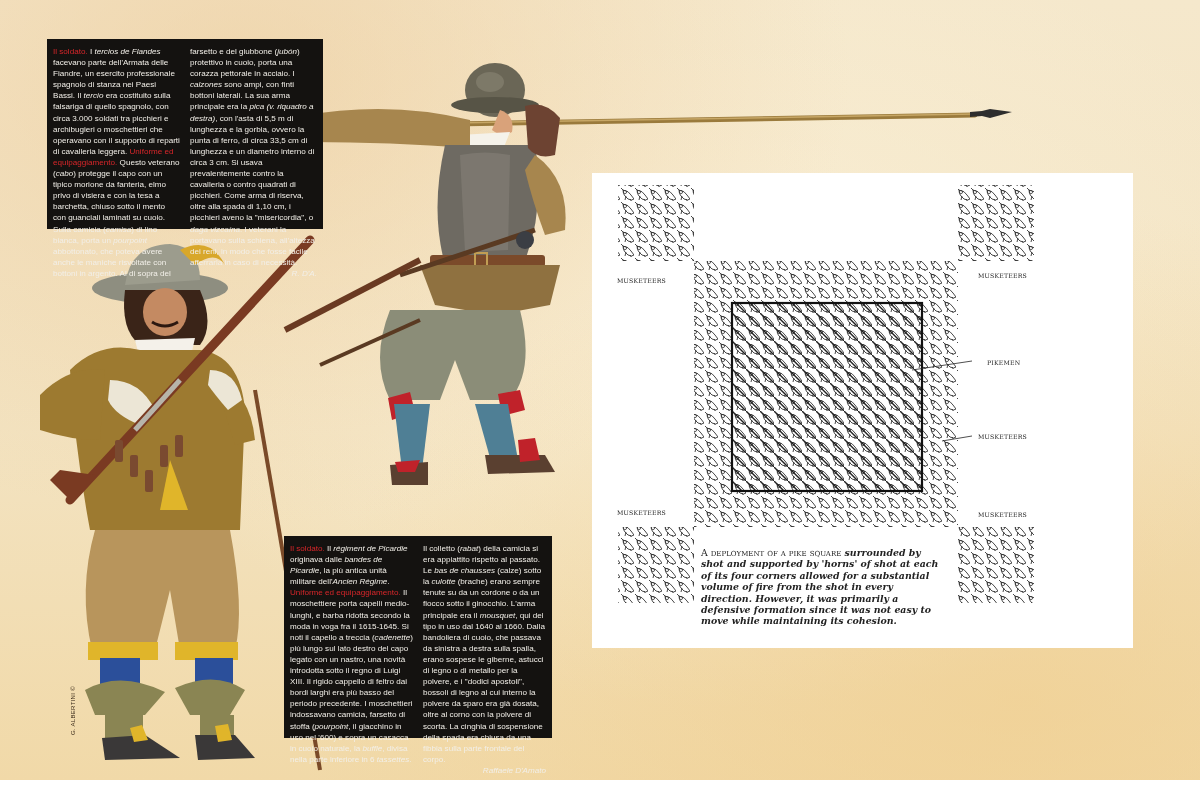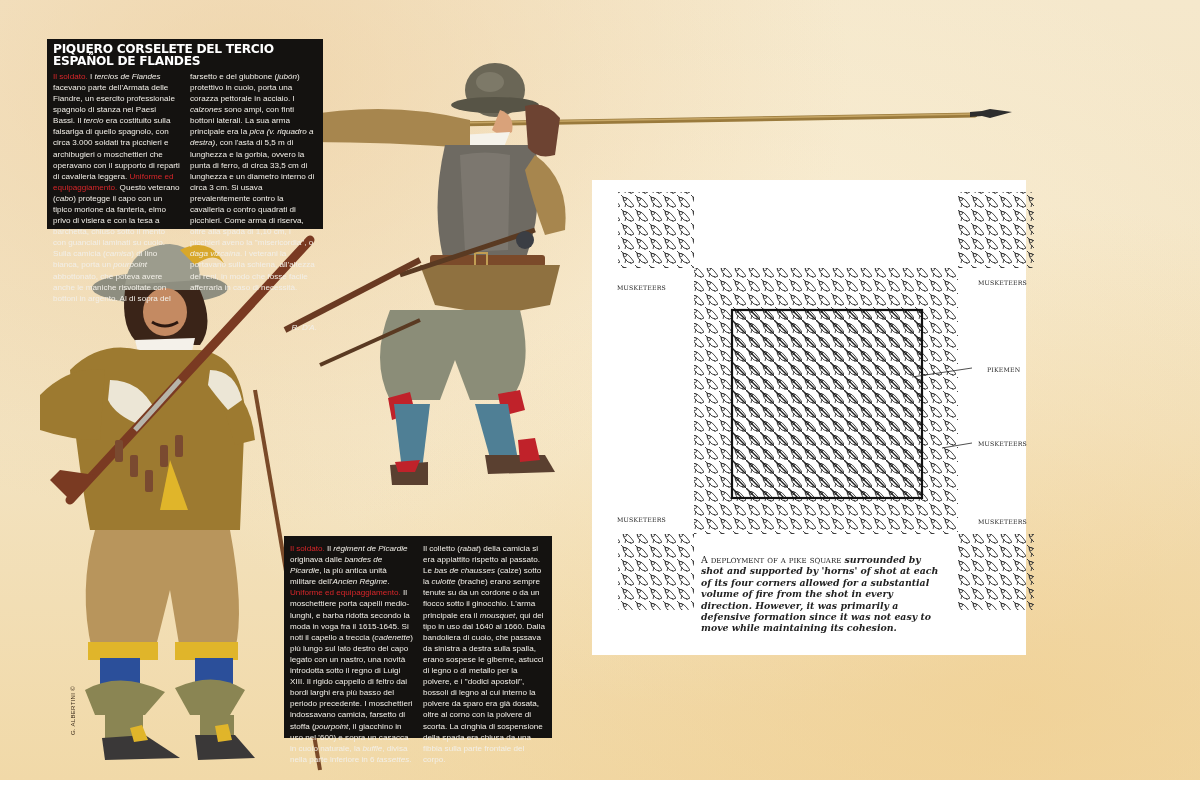--- a/index.html
+++ b/index.html
@@ -21,41 +21,41 @@
     padding: 4px 6px 6px 6px;
   }
   .textbox .title {
     font-family: "DejaVu Sans", sans-serif; font-weight: bold;
     color: #ffffff; letter-spacing: -0.3px; text-transform: uppercase;
     line-height: 1.02;
   }
   .textbox .cols { display: flex; gap: 10px; margin-top: 3px; }
   .textbox .col { flex: 1; font-family: "Liberation Sans", sans-serif; font-size: 8.1px; line-height: 11.1px; }
   .textbox .lead { color: #d8262a; font-weight: normal; }
-  .textbox .sig { text-align: right; font-style: italic; display: block; margin-top: 29px; }
+  .textbox .sig { text-align: right; font-style: italic; display: block; }
   .textbox em { font-style: italic; }
 
   #box-pikeman { left: 47px; top: 39px; width: 276px; height: 190px; }
   #box-pikeman .title { font-size: 12.2px; }
   #box-musketeer { left: 284px; top: 536px; width: 268px; height: 202px; }
   #box-musketeer .title { font-size: 12.2px; }
 
   
   .figure { position: absolute; }
   #pikeman-figure { left: 270px; top: 60px; width: 940px; height: 430px; }
   #musketeer-figure { left: 30px; top: 230px; width: 300px; height: 545px; }
 
   .credit {
     position: absolute; left: 70px; top: 735px; transform: rotate(-90deg); transform-origin: left top;
     font-size: 6px; color: #3a2a1a; letter-spacing: 0.3px;
   }
 
   
   #diagram-panel {
-    position: absolute; left: 592px; top: 180px; width: 434px; height: 475px;
+    position: absolute; left: 592px; top: 173px; width: 541px; height: 475px;
     background: #ffffff;
     padding-left: 48px;
   }
   #diagram-panel svg { position: absolute; left: 0; top: 0; }
   .dlabel {
     position: absolute; font-family: "DejaVu Serif", serif; font-size: 6.2px;
     color: #222; letter-spacing: 0.2px;
   }
   .caption {
     position: absolute; left: 109px; top: 374px; width: 240px;
@@ -168,21 +168,20 @@
 
     <path d="M72 508 L115 505 L150 528 L75 530 Z" fill="#3a3838"></path>
     <path d="M165 505 L205 505 L225 528 L168 530 Z" fill="#3a3838"></path>
     <path d="M100 498 L112 495 L118 510 L104 512 Z" fill="#e0b52a"></path>
     <path d="M185 496 L198 494 L202 510 L188 512 Z" fill="#e0b52a"></path>
   </svg>
 
   <span class="credit">G. ALBERTINI ©</span>
 
   <div id="box-pikeman" class="textbox">
-    <div class="title">Piquero corselete del Tercio Español de Flandes</div>
     <div class="cols">
       <div class="col">
         <span class="lead">Il soldato.</span><span> I </span><em>tercios de Flandes</em><span> facevano parte dell'Armata delle Fiandre, un esercito professionale spagnolo di stanza nei Paesi Bassi. Il </span><em>tercio</em><span> era costituito sulla falsariga di quello spagnolo, con circa 3.000 soldati tra picchieri e archibugieri o moschettieri che operavano con il supporto di reparti di cavalleria leggera. </span><span class="lead">Uniforme ed equipaggiamento.</span><span> Questo veterano (</span><em>cabo</em><span>) protegge il capo con un tipico morione da fanteria, elmo privo di visiera e con la tesa a barchetta, chiuso sotto il mento con guanciali laminati su cuoio. Sulla camicia (</span><em>camisa</em><span>) di lino bianca, porta un </span><em>pourpoint</em><span> abbottonato, che poteva avere anche le maniche risvoltate con bottoni in argento. Al di sopra del</span>
       </div>
       <div class="col">
         <span>farsetto e del giubbone (</span><em>jubón</em><span>) protettivo in cuoio, porta una corazza pettorale in acciaio. I </span><em>calzones</em><span> sono ampi, con finti bottoni laterali. La sua arma principale era la </span><em>pica (v. riquadro a destra)</em><span>, con l'asta di 5,5 m di lunghezza e la gorbia, ovvero la punta di ferro, di circa 33,5 cm di lunghezza e un diametro interno di circa 3 cm. Si usava prevalentemente contro la cavalleria o contro quadrati di picchieri. Come arma di riserva, oltre alla spada di 1,10 cm, i picchieri aveno la "misericordia", o </span><em>daga vizcaína</em><span>. I veterani la portavano sulla schiena, all'altezza dei reni, in modo che fosse facile afferrarla in caso  di necessità.</span>
         <span class="sig">R. D'A.</span>
       </div>
     </div>
   </div>

